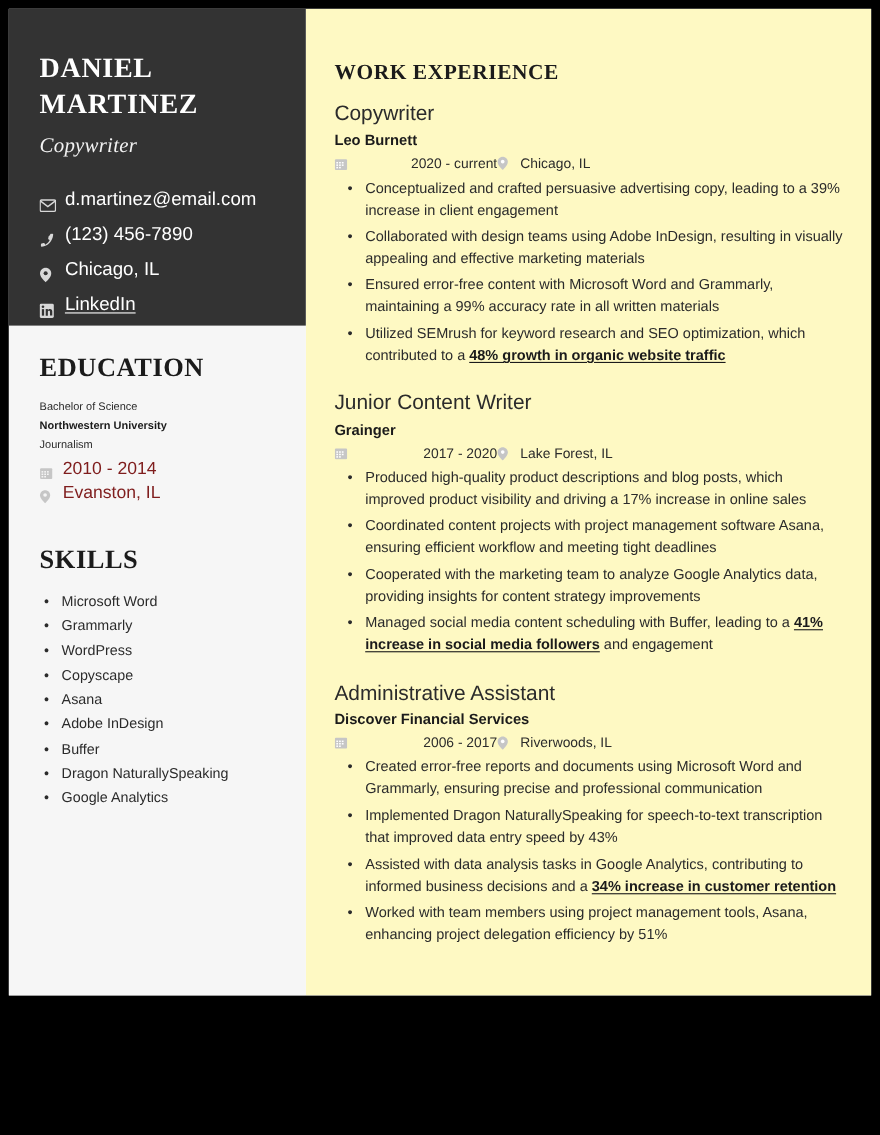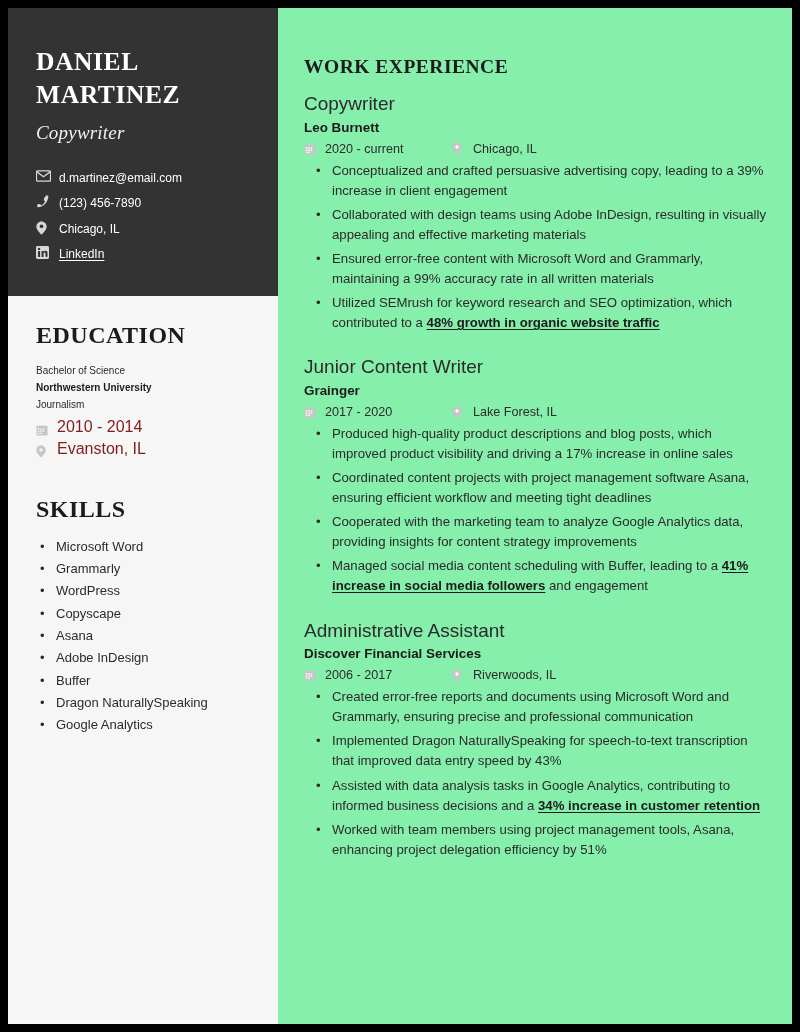--- a/index.html
+++ b/index.html
@@ -4,21 +4,21 @@
 <style>
   * { box-sizing: border-box; margin: 0; padding: 0; }
   html, body {
     width: 800px; height: 1032px;
     background: #000;
     font-family: "Liberation Sans", sans-serif;
   }
   .page {
     position: absolute;
     left: 8px; top: 8px;
-    width: 784px; height: 1016px;
+    width: 784px; height: 897px;
     background: #ffffff;
     display: flex;
     overflow: hidden;
   }
   
   .sidebar {
     width: 270px;
     flex: 0 0 270px;
     background: #f6f6f6;
     position: relative;
@@ -40,23 +40,23 @@
     font-family: "Liberation Serif", serif;
     font-style: italic;
     color: #f2f2f2;
     font-size: 19px;
     margin-top: 11px;
     letter-spacing: 0.2px;
   }
   .contact-list { margin-top: 26px; }
   .contact-row {
     display: flex;
-    align-items: flex-start;
+    align-items: flex-end;
     color: #ffffff;
-    font-size: 12px;
+    font-size: 17px;
     margin-bottom: 9px;
     line-height: 1.35;
   }
   .contact-row .ic {
     width: 17px;
     flex: 0 0 17px;
     display: flex;
     align-items: center;
     justify-content: flex-start;
     margin-right: 6px;
@@ -109,21 +109,21 @@
   }
   .skills-list li::before {
     content: "•";
     position: absolute;
     left: 4px;
     color: #2b2b2b;
   }
   
   .main {
     flex: 1;
-    background: #86efac;
+    background: #fef9c3;
     padding: 48px 24px 0 26px;
   }
   .main-heading {
     font-family: "Liberation Serif", serif;
     font-weight: bold;
     font-size: 19.5px;
     color: #1b1b1b;
     letter-spacing: 0.5px;
     margin-bottom: 14px;
   }
@@ -144,20 +144,21 @@
     display: flex;
     align-items: center;
     margin-top: 7px;
     font-size: 12.6px;
     color: #2b2b2b;
   }
   .job-meta .date-group,
   .job-meta .loc-group {
     display: flex;
     align-items: center;
+    justify-content: space-between;
   }
   .job-meta .date-group { width: 148px; flex: 0 0 148px; }
   .job-meta .ic {
     width: 15px;
     flex: 0 0 15px;
     margin-right: 6px;
     color: #c6c6c6;
     display: flex;
     align-items: center;
   }

